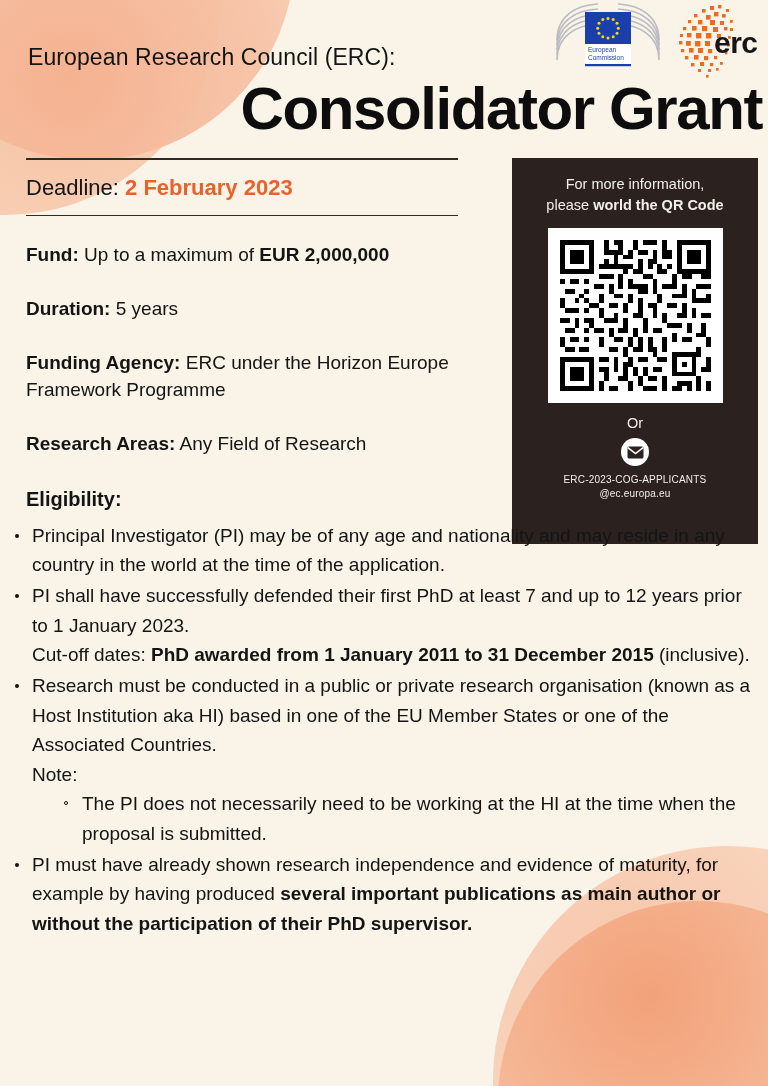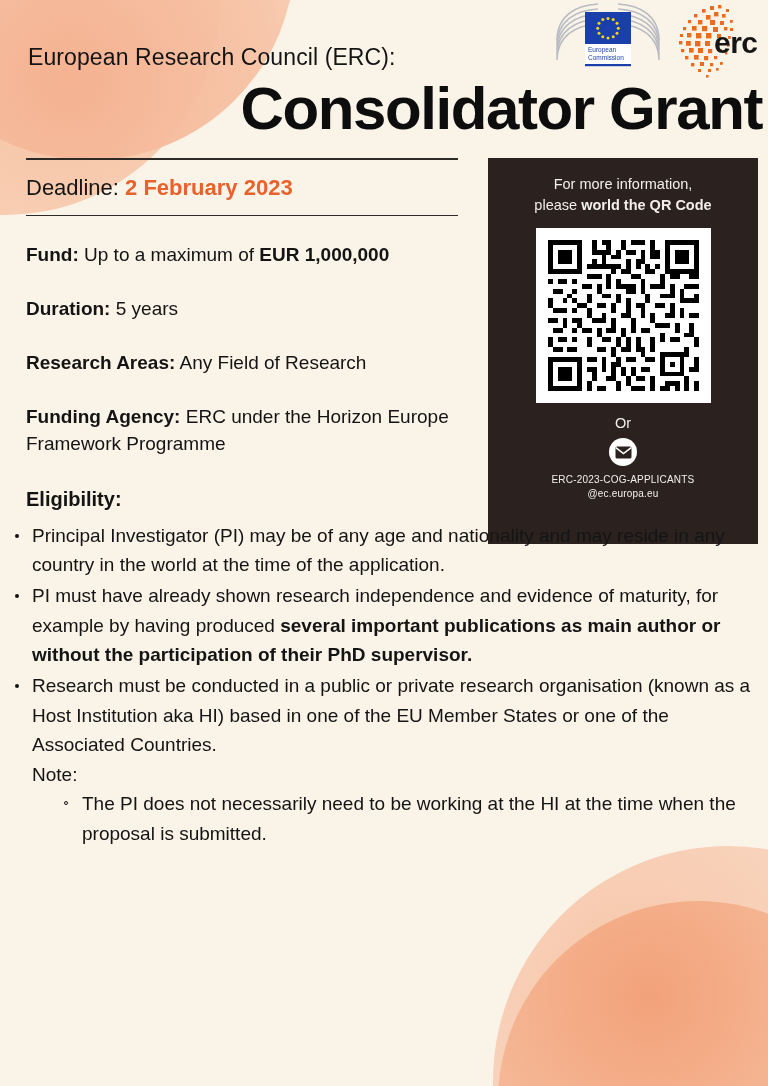--- a/index.html
+++ b/index.html
@@ -129,21 +129,21 @@
     font-size: 20px;
     font-weight: bold;
     margin: 30px 0 0 0;
   }
 
   
   .qr-panel {
     position: absolute;
     right: 4px;
     top: 0;
-    width: 270px;
+    width: 246px;
     height: 386px;
     background: #2b2220;
     box-sizing: border-box;
     padding: 14px 12px 10px 12px;
     text-align: center;
     color: #f3efe9;
   }
   .qr-caption {
     font-size: 14.5px;
     line-height: 1.45;
@@ -351,33 +351,33 @@
       <div class="deadline-row">
         <span class="deadline-label">Deadline:</span>
         <span class="deadline-value">2 February 2023</span>
       </div>
 
       <div class="rule"></div>
 
       <div class="fields-wrap">
         <div class="field">
           <span class="k">Fund:</span>
-          <span class="v">Up to a maximum of </span><span class="vb">EUR  1,000,000</span>
+          <span class="v">Up to a maximum of </span><span class="vb">EUR  2,000,000</span>
         </div>
         <div class="field">
           <span class="k">Duration:</span>
           <span class="v">5 years</span>
         </div>
         <div class="field">
+          <span class="k">Funding Agency:</span>
+          <span class="v">ERC under the Horizon Europe Framework Programme</span>
+        </div>
+        <div class="field">
           <span class="k">Research Areas:</span>
           <span class="v">Any Field of Research</span>
-        </div>
-        <div class="field">
-          <span class="k">Funding Agency:</span>
-          <span class="v">ERC under the Horizon Europe Framework Programme</span>
         </div>
       </div>
 
       <div class="eligibility-head">Eligibility:</div>
     </div>
 
     <div class="qr-panel">
       <div class="qr-caption">
         <span>For more information,</span><br>
         <span>please </span><b>world the QR Code</b>
@@ -572,29 +572,33 @@
       </div>
     </div>
   </div>
 
   <ul class="elig-list">
 
     <li>
       <span>Principal Investigator (PI) may be of any age and nationality and may reside in any country in the world at the time of the application.</span>
     </li>
 
-
     <li>
-      <span>PI must have already shown research independence and evidence of maturity, for example by having produced </span><b>several important publications as main author or without the participation of their PhD supervisor.</b>
+      <span>PI shall have successfully defended their first PhD at least 7 and up to 12 years prior to 1 January 2023.</span>
+      <span class="sub-line"><span>Cut-off dates: </span><b>PhD awarded from 1 January 2011 to 31 December 2015</b><span> (inclusive).</span></span>
     </li>
 
     <li>
       <span>Research must be conducted in a public or private research organisation (known as a Host Institution aka HI) based in one of the EU Member States or one of the Associated Countries.</span>
       <span class="note-label">Note:</span>
       <ul class="sub-list">
         <li>
           <span>The PI does not necessarily need to be working at the HI at the time when the proposal is submitted.</span>
         </li>
       </ul>
     </li>
+
+    <li>
+      <span>PI must have already shown research independence and evidence of maturity, for example by having produced </span><b>several important publications as main author or without the participation of their PhD supervisor.</b>
+    </li>
   </ul>
 
 </div>
 
 </body></html>

